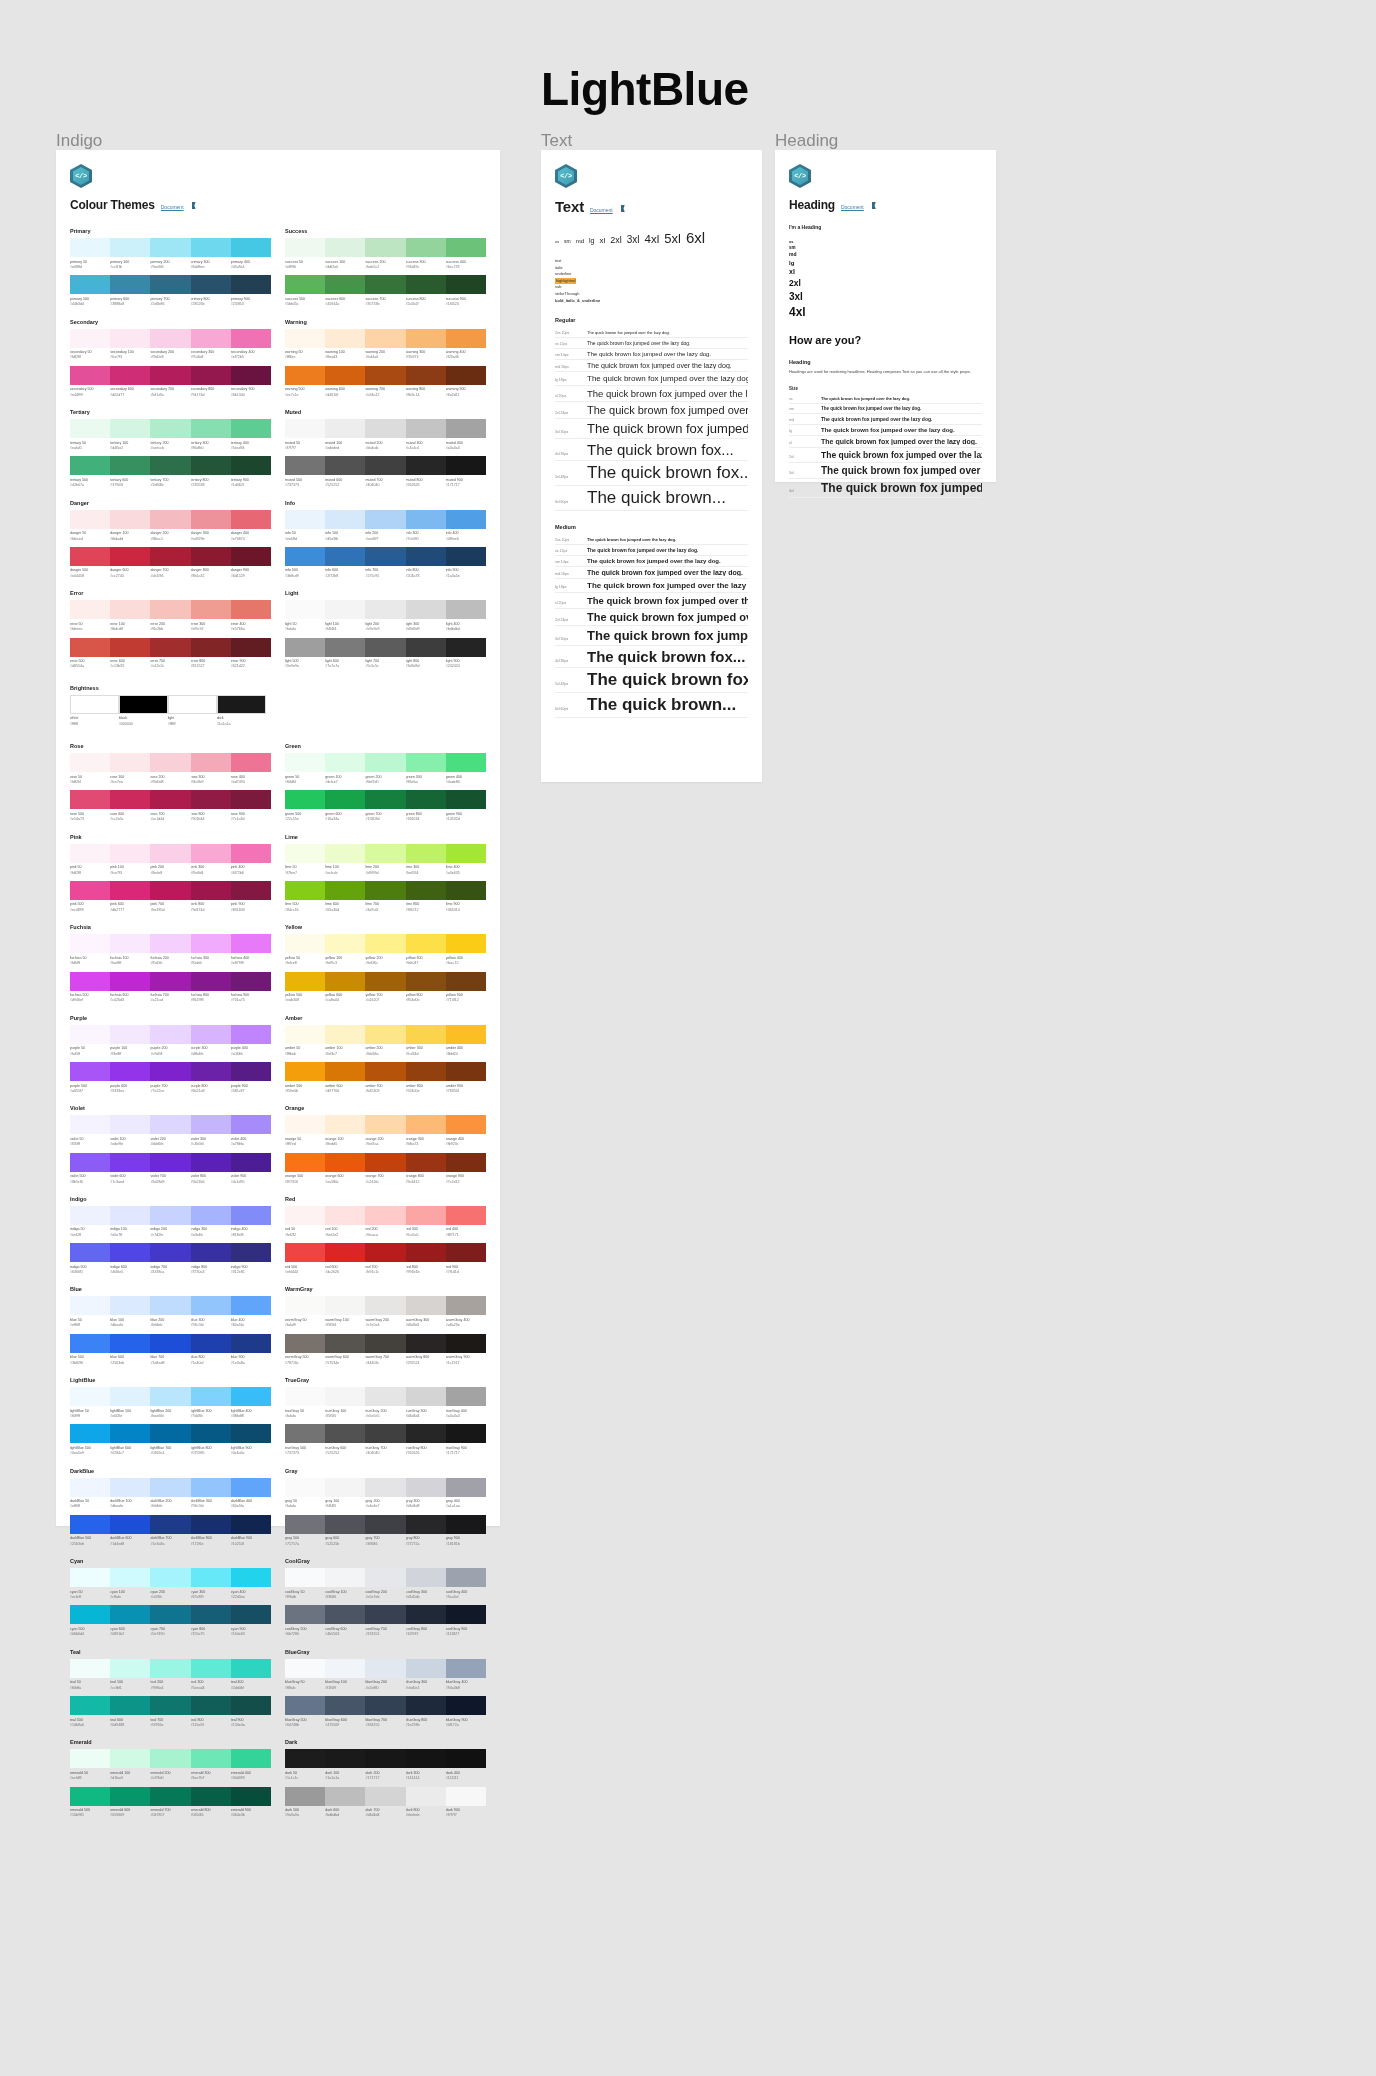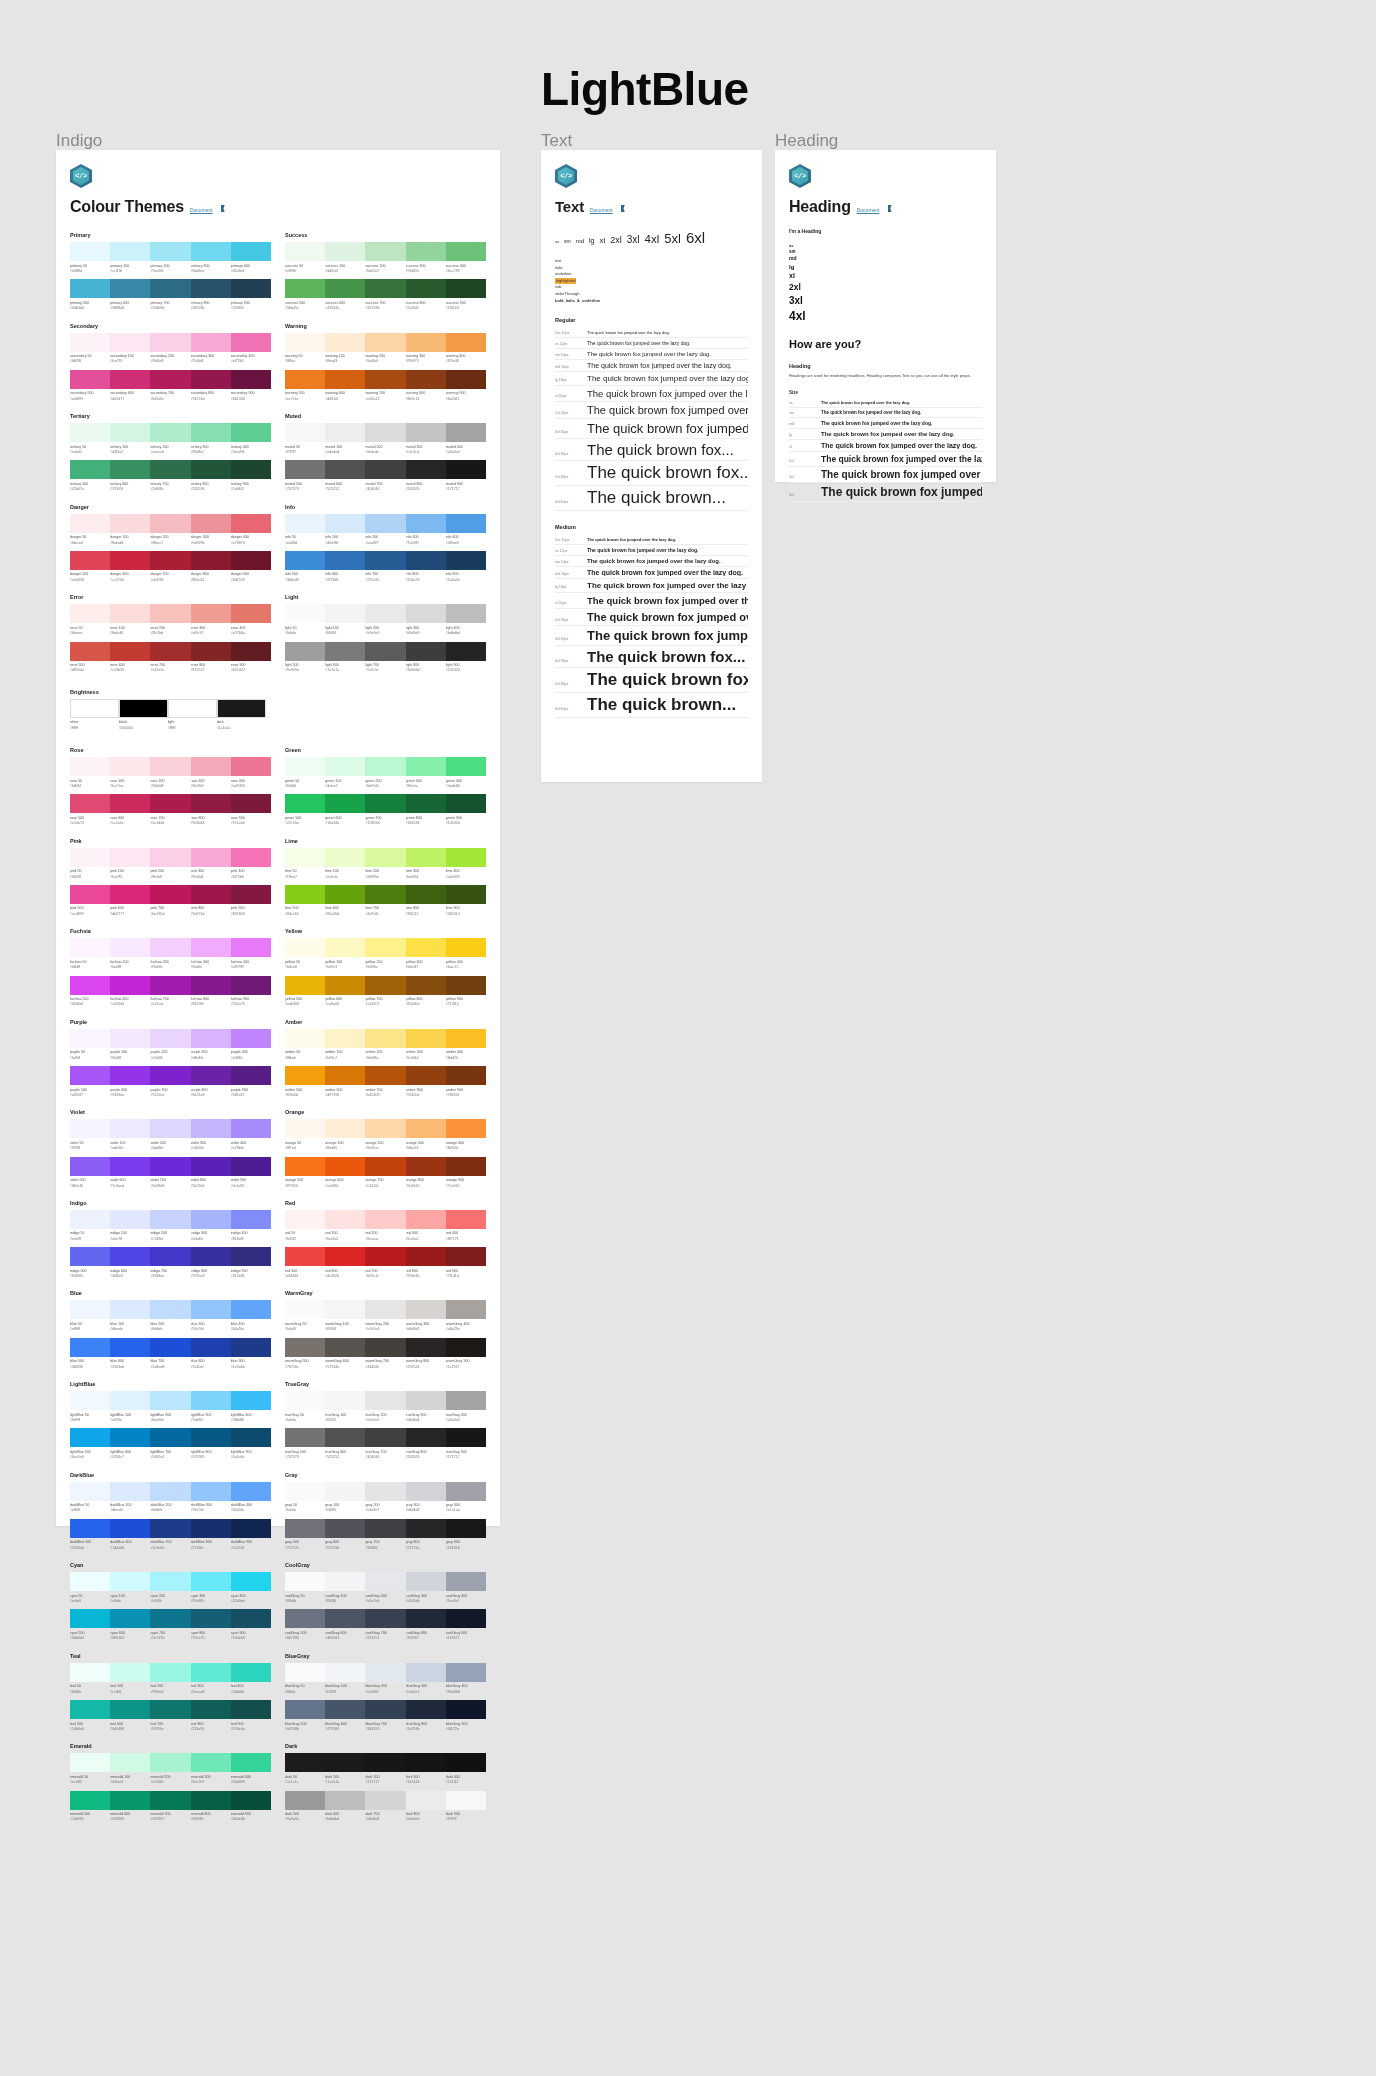--- a/index.html
+++ b/index.html
@@ -54,21 +54,21 @@
     clip-path: polygon(50% 0%, 100% 25%, 100% 75%, 50% 100%, 0% 75%, 0% 25%);
   }
   .logo .code {
     position: relative; z-index: 2;
     color: #ffffff; font-size: 7px; font-weight: 700;
     font-family: "Liberation Mono", monospace;
     letter-spacing: -0.3px;
   }
 
   .card-title-row { display: flex; align-items: baseline; gap: 6px; margin-top: 10px; }
-  .card-title { font-size: 16px; font-weight: 700; color: #1c1c1c; letter-spacing: -0.2px; }
+  .card-title { font-size: 12px; font-weight: 700; color: #1c1c1c; letter-spacing: -0.2px; }
   .card-title.big { font-size: 15px; }
   .doc-link { font-size: 5px; color: #3b7fa6; text-decoration: underline; }
   .doc-flag { width: 4px; height: 7px; background: #2f6b86; display: inline-block; margin-left: 2px;
               clip-path: polygon(0 0, 100% 0, 70% 50%, 100% 100%, 0 100%); }
 
   
   .colour-body { display: flex; gap: 14px; margin-top: 16px; }
   .col { flex: 1; }
   .grp { margin-bottom: 11px; }
   .grp-name { font-size: 5.5px; font-weight: 700; color: #222; margin-bottom: 4px; }

